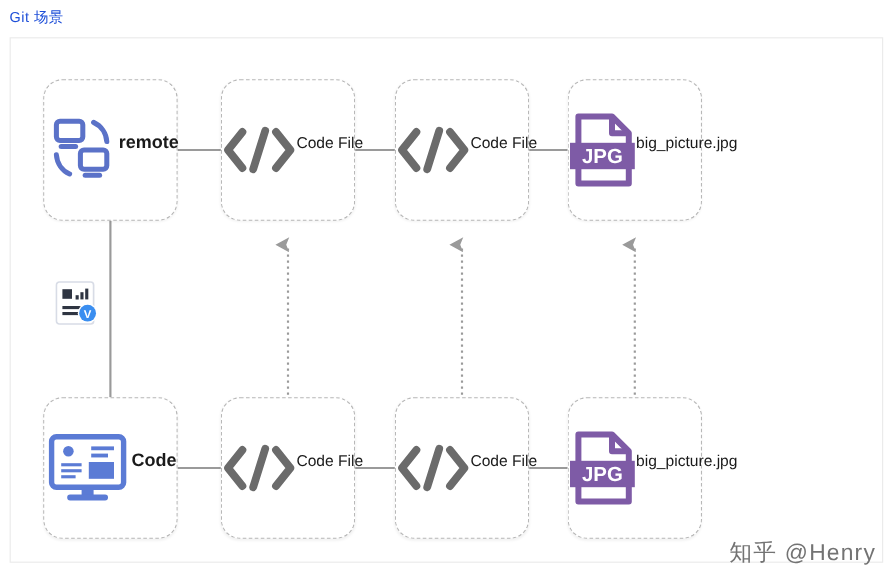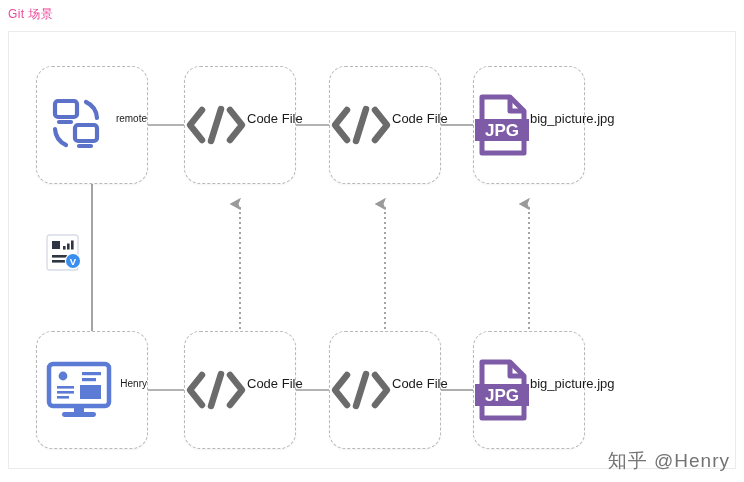--- a/index.html
+++ b/index.html
@@ -14,21 +14,21 @@
     overflow: hidden;
     position: relative;
   }
 
   
   .page-title {
     position: absolute;
     left: 8px;
     top: 6px;
     font-size: 12px;
-    color: #ec4899;
+    color: #1d4ed8;
     letter-spacing: 0.4px;
     white-space: nowrap;
   }
 
   
   .canvas {
     position: absolute;
     left: 8px;
     top: 31px;
     width: 728px;
@@ -71,22 +71,22 @@
   }
   .node .node-label {
     font-size: 13px;
     color: #1a1a1a;
     text-align: center;
     line-height: 1;
     padding-bottom: 13px;
     white-space: nowrap;
   }
   .node.big-label .node-label {
-    font-weight: normal;
-    font-size: 10px;
+    font-weight: bold;
+    font-size: 15px;
   }
   .node.small-label .node-label {
     font-size: 13px;
   }
 
   
   #node-remote      { left: 27px; top: 34px;  width: 112px; height: 118px; }
   #node-code-1      { left: 175px; top: 34px; width: 112px; height: 118px; }
   #node-code-2      { left: 320px; top: 34px; width: 112px; height: 118px; }
   #node-jpg-1       { left: 464px; top: 34px; width: 112px; height: 118px; }
@@ -210,21 +210,21 @@
           <rect x="36" y="17" width="14" height="3.2" fill="#5b7bd5"></rect>
           <rect x="11" y="25" width="17" height="2.6" fill="#5b7bd5"></rect>
           <rect x="11" y="30" width="17" height="2.6" fill="#5b7bd5"></rect>
           <rect x="11" y="35" width="12" height="2.6" fill="#5b7bd5"></rect>
           <rect x="34" y="24" width="21" height="14" fill="#5b7bd5"></rect>
           <rect x="28" y="45" width="10" height="7" fill="#5b7bd5"></rect>
           <rect x="16" y="51" width="34" height="5" rx="2.4" fill="#5b7bd5"></rect>
         </g>
       </svg>
     </div>
-    <div class="node-label">Henry</div>
+    <div class="node-label">Code</div>
   </div>
 
   <div class="node small-label" id="node-code-3">
     <div class="node-icon">
       <svg width="62" height="42" viewBox="0 0 62 42">
         <g fill="none" stroke="#6b6b6b" stroke-width="6.5" stroke-linecap="round" stroke-linejoin="round">
           <polyline points="17,6 5,21 17,36"></polyline>
           <polyline points="45,6 57,21 45,36"></polyline>
           <line x1="36" y1="5" x2="26" y2="37"></line>
         </g>

